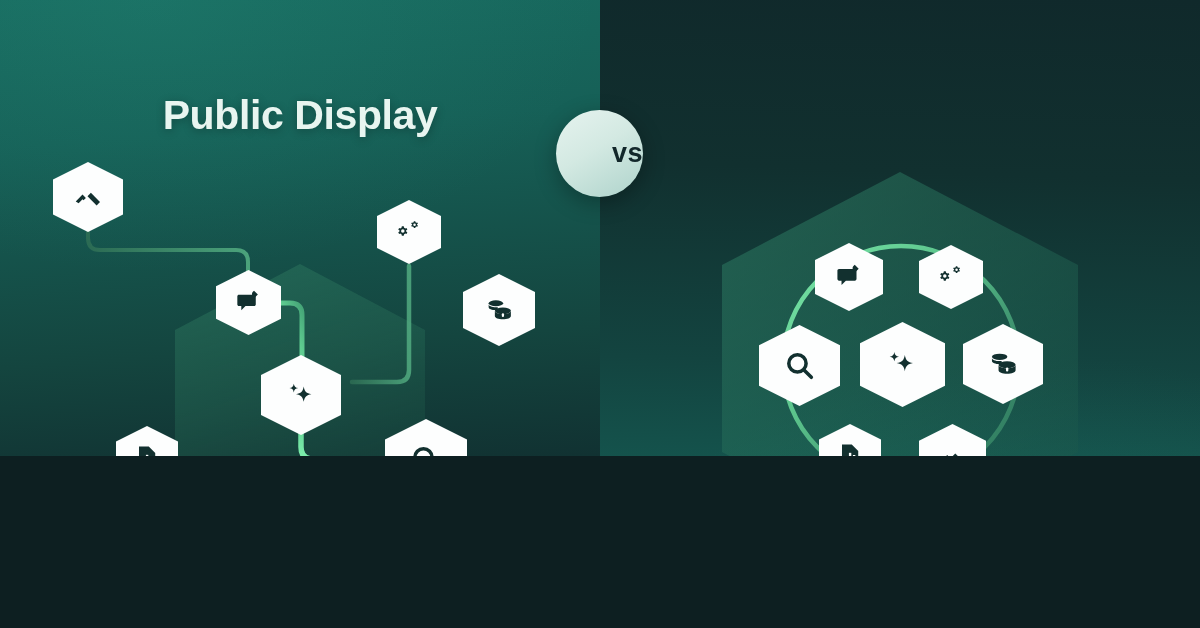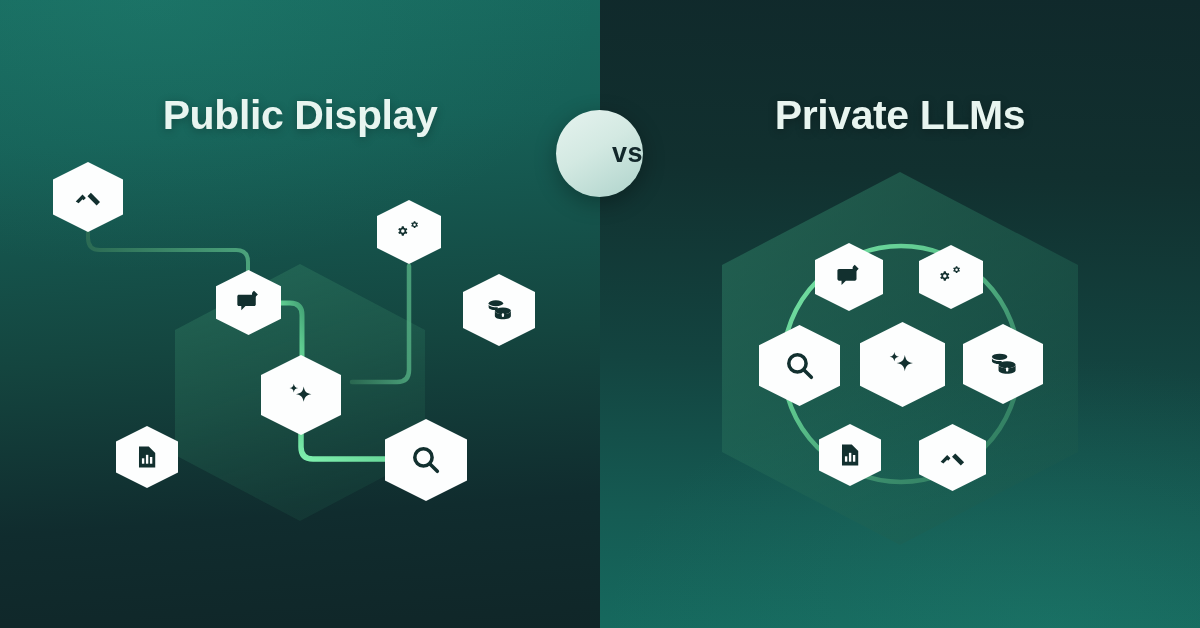--- a/index.html
+++ b/index.html
@@ -4,21 +4,21 @@
 <title>Public Display vs Private LLMs</title>
 <style>
   html, body {
     margin: 0;
     padding: 0;
     background: #0d1f21;
   }
   #stage {
     position: relative;
     width: 1200px;
-    height: 628px;
+    height: 456px;
     overflow: hidden;
     font-family: "Liberation Sans", sans-serif;
     background: #8b5cf6;
   }
 
   
   .panel {
     position: absolute;
     top: 0;
     height: 628px;
@@ -176,21 +176,20 @@
     </g>
 
     <g fill="none" stroke-linecap="round">
       <path d="M833 364 L795 364" stroke="#3f8f6d" stroke-width="4" opacity="0.75"></path>
       <path d="M969 364 L1006 364" stroke="#3f8f6d" stroke-width="4" opacity="0.75"></path>
     </g>
   </svg>
 
   <div class="title" id="title-left">Public Display</div>
 
-  <div class="title" id="title-right">Private LLMs</div>
 
   <div id="vs-badge">
     <span>vs</span>
   </div>
 
   <div class="hex" style="left:53px; top:162px; width:70px; height:70px;">
     <span>
       <svg width="30" height="30" viewBox="0 0 24 24">
           <g class="ic">
         <path d="M2.2 15.6 L7.6 10.0 L10.3 12.7 L8.4 14.6 L7.6 13.8 L4.5 17.0 Z"></path>

